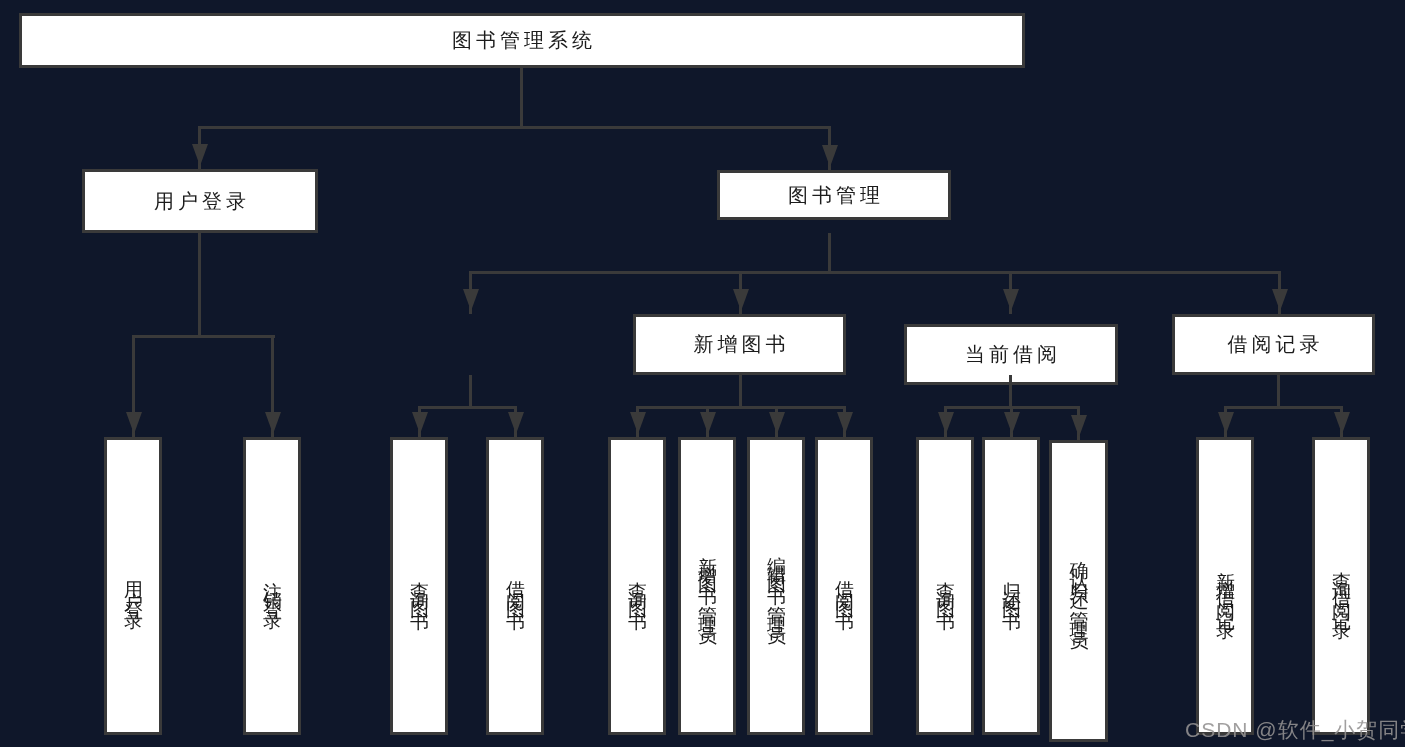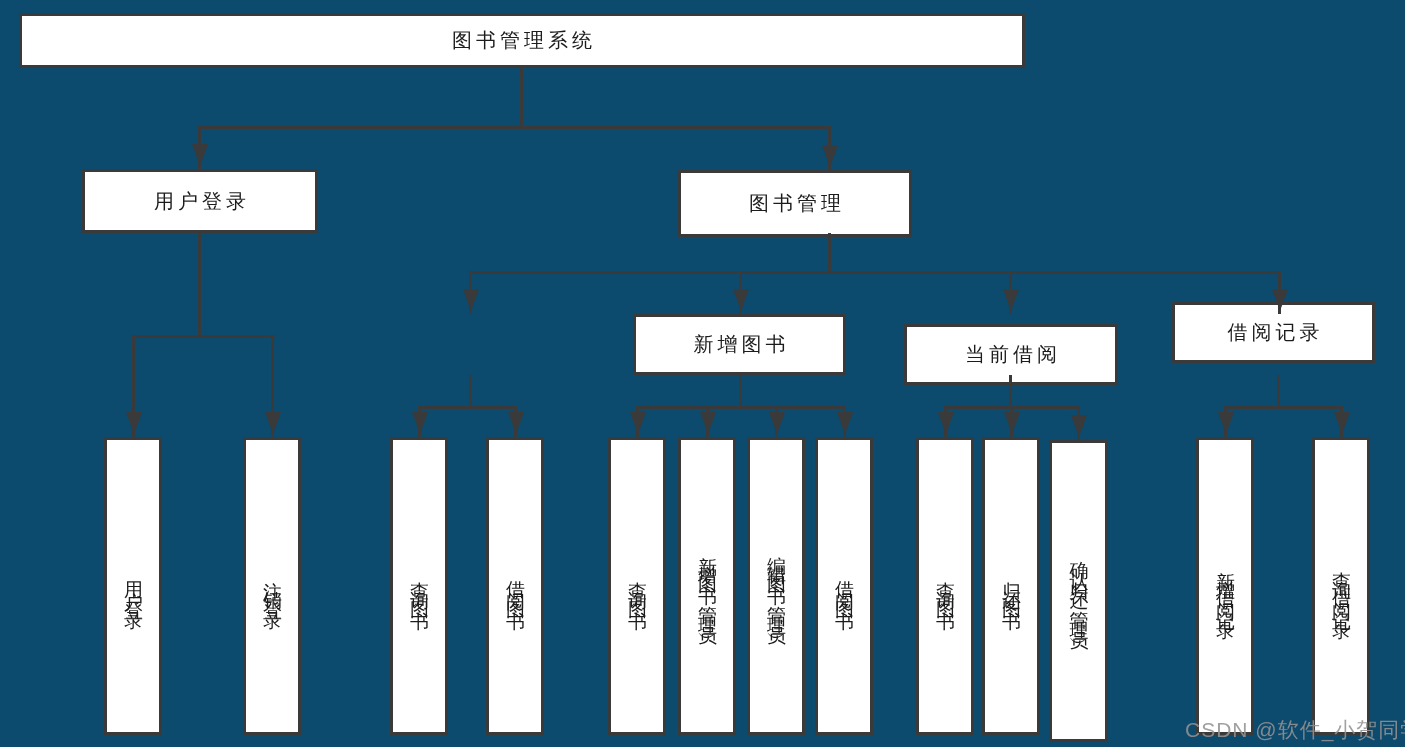--- a/index.html
+++ b/index.html
@@ -1,17 +1,17 @@
 <!DOCTYPE html>
 <html><head>
 <meta charset="utf-8">
 <style>
   html,body { margin:0; padding:0; background:#ffffff; }
   .stage {
-    position:relative; width:1405px; height:747px; background:#0c4a6e;
+    position:relative; width:1405px; height:747px; background:#0f172a;
     font-family:"Liberation Sans","DejaVu Sans",sans-serif; overflow:hidden;
   }
   .box {
     position:absolute; box-sizing:border-box; border:3px solid #3a3a3a;
     background:#ffffff; display:flex; align-items:center; justify-content:center;
     color:#1c1c1c;
   }
   .hnode { font-size:20px; letter-spacing:4px; text-indent:4px; }
   .leaf .vtext {
     writing-mode:vertical-rl; text-orientation:mixed;
@@ -35,31 +35,31 @@
 
 <div class="stage">
 
   <div class="box hnode" style="left:19px;top:13px;width:1006px;height:55px">
     <span>图书管理系统</span>
   </div>
 
   <div class="box hnode" style="left:82px;top:169px;width:236px;height:64px">
     <span>用户登录</span>
   </div>
-  <div class="box hnode" style="left:678px;top:170px;width:234px;height:67px">
+  <div class="box hnode" style="left:717px;top:170px;width:234px;height:50px">
     <span>图书管理</span>
   </div>
 
   <div class="box hnode" style="left:633px;top:314px;width:213px;height:61px">
     <span>新增图书</span>
   </div>
   <div class="box hnode" style="left:904px;top:324px;width:214px;height:61px">
     <span>当前借阅</span>
   </div>
-  <div class="box hnode" style="left:1172px;top:302px;width:203px;height:61px">
+  <div class="box hnode" style="left:1172px;top:314px;width:203px;height:61px">
     <span>借阅记录</span>
   </div>
 
   <div class="box leaf" style="left:104px;top:437px;width:58px;height:298px">
     <span class="vtext">用户登录</span>
   </div>
   <div class="box leaf" style="left:243px;top:437px;width:58px;height:298px">
     <span class="vtext">注销登录</span>
   </div>
 

